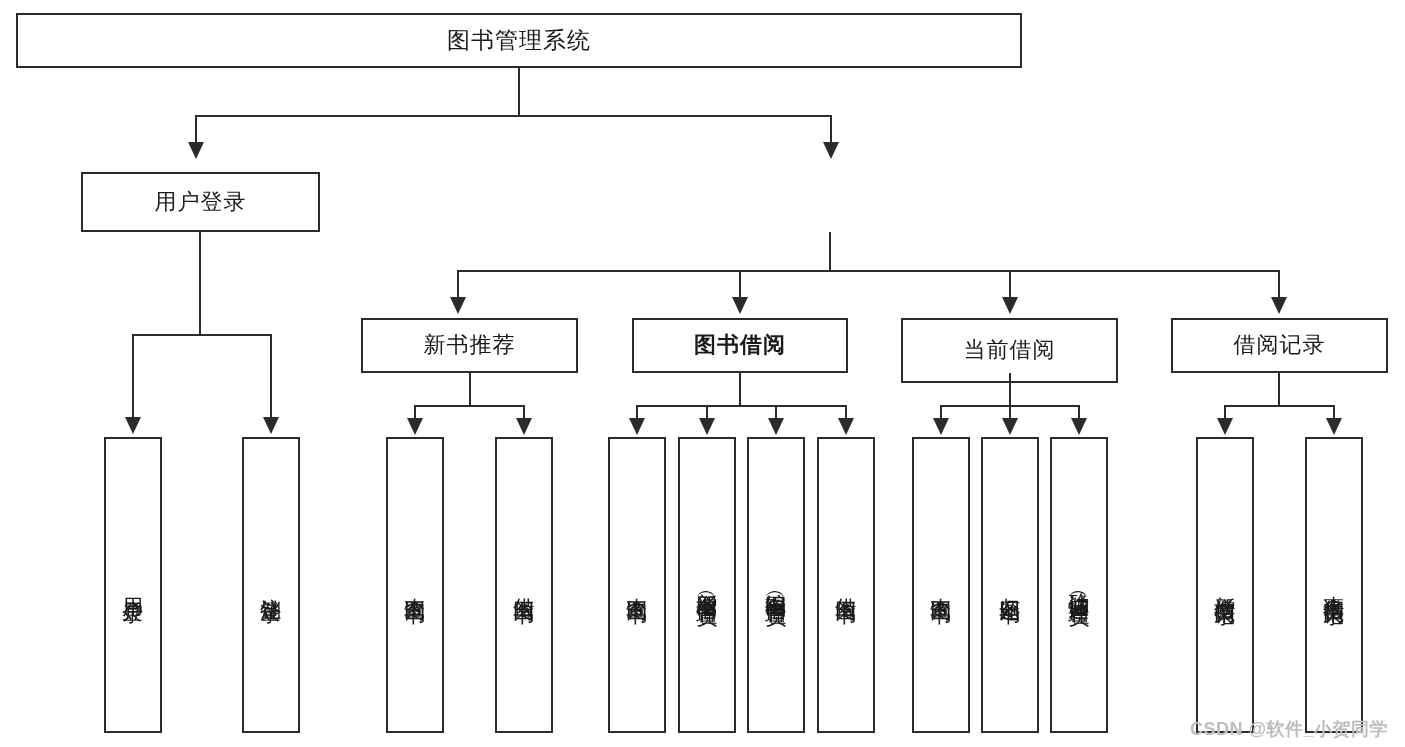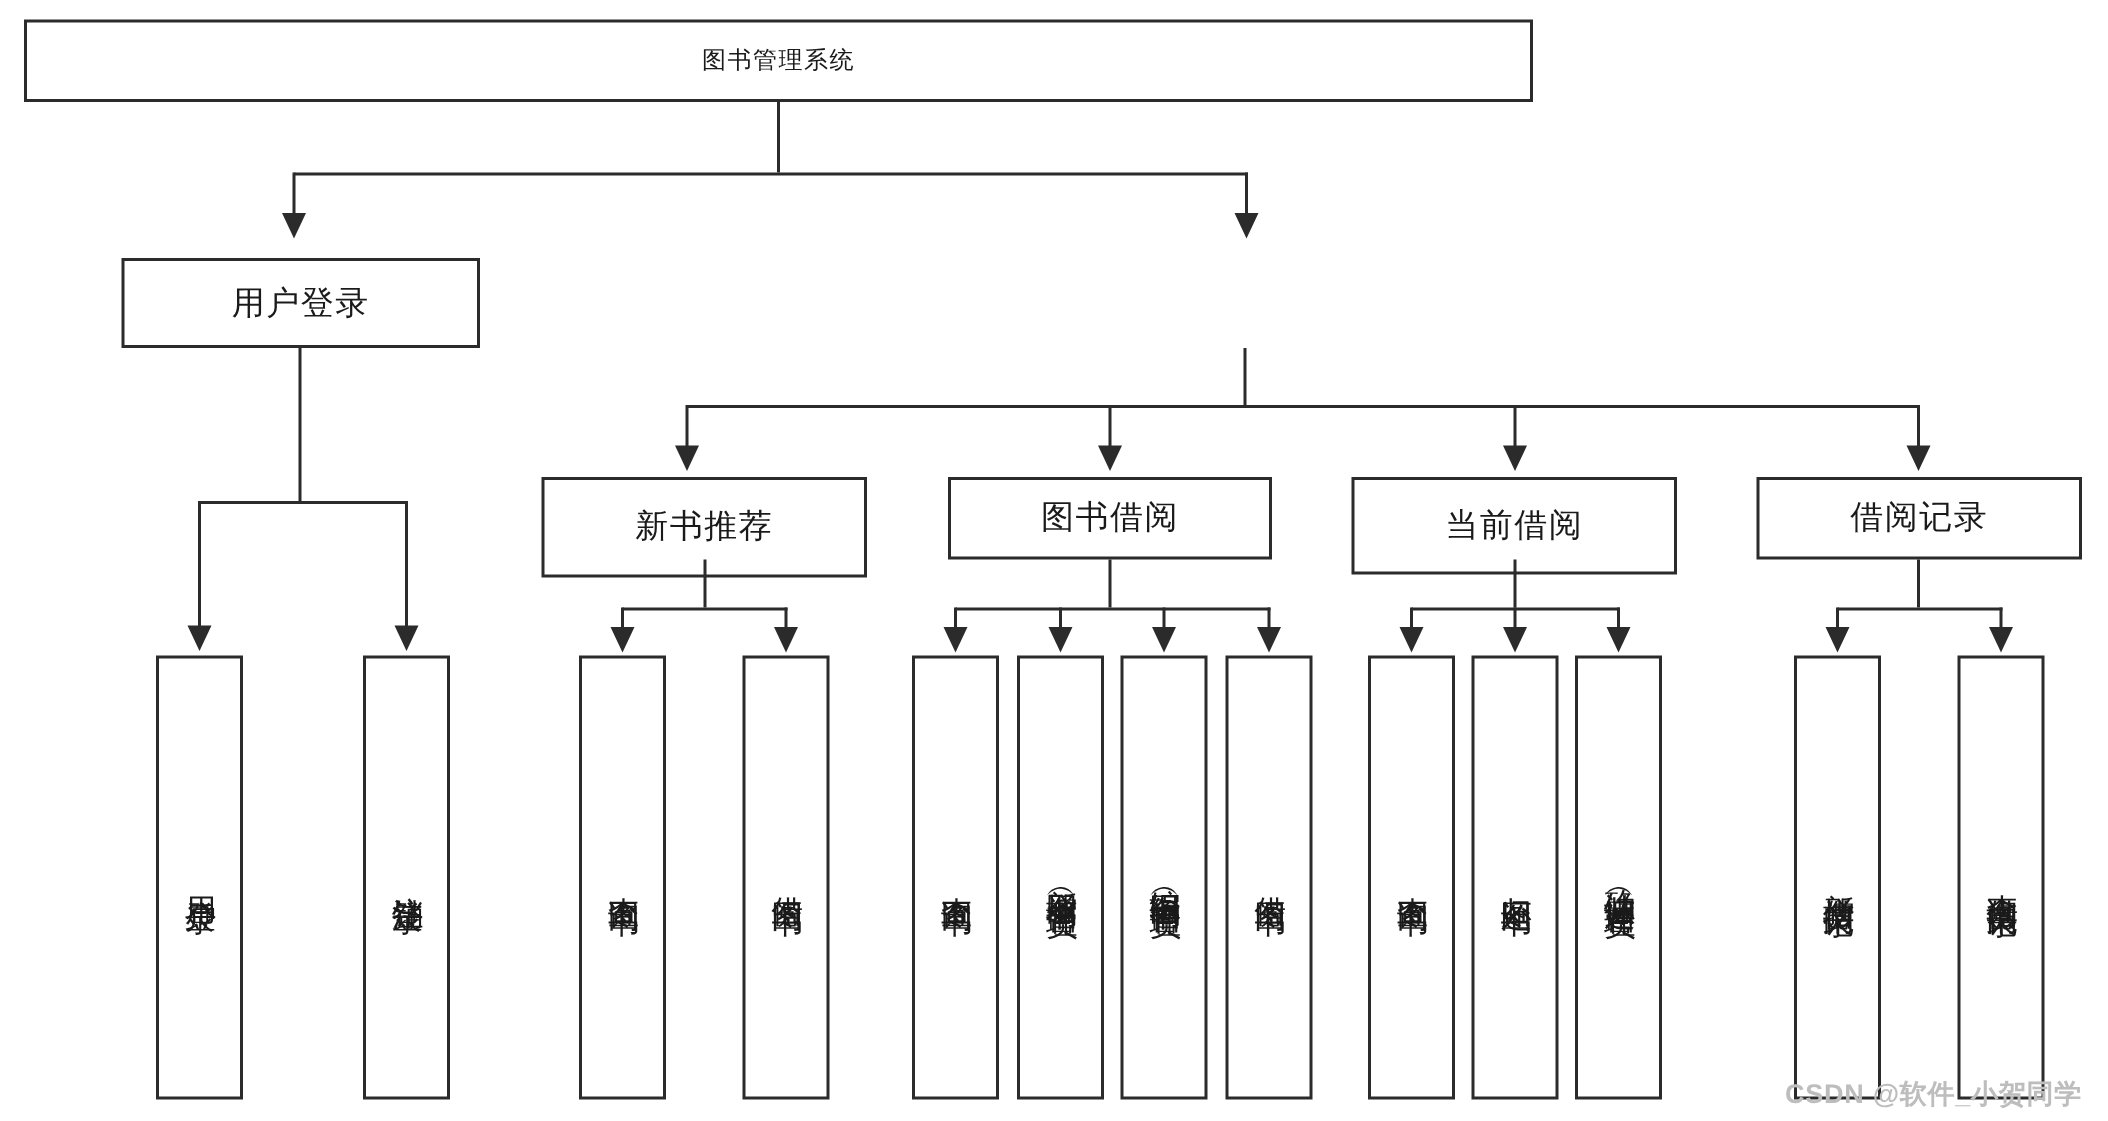--- a/index.html
+++ b/index.html
@@ -37,21 +37,21 @@
     writing-mode: vertical-rl;
     text-orientation: upright;
     font-size: 21px;
     letter-spacing: 2px;
     padding: 6px 0;
     align-items: center;
     justify-content: center;
     text-align: center;
   }
   .node.root {
-    font-size: 16px;
+    font-size: 23px;
   }
   .edge {
     position: absolute;
     background: #2b2b2b;
   }
   .edge.v { width: 2px; }
   .edge.h { height: 2px; }
   .arrow {
     position: absolute;
     width: 0;
@@ -97,22 +97,22 @@
   <div class="edge h" style="left:458px; top:270px; width:821px; height:2px;"></div>
   <div class="edge v" style="left:457px; top:270px; width:2px; height:28px;"></div>
   <div class="edge v" style="left:739px; top:270px; width:2px; height:28px;"></div>
   <div class="edge v" style="left:1009px; top:270px; width:2px; height:28px;"></div>
   <div class="edge v" style="left:1278px; top:270px; width:2px; height:28px;"></div>
   <div class="arrow" style="left:450px; top:297px;"></div>
   <div class="arrow" style="left:732px; top:297px;"></div>
   <div class="arrow" style="left:1002px; top:297px;"></div>
   <div class="arrow" style="left:1271px; top:297px;"></div>
 
-  <div class="node horiz" style="left:361px; top:318px; width:217px; height:67px;">新书推荐</div>
-  <div class="node horiz" style="left:632px; top:318px; width:216px; height:55px;">图书借阅</div>
+  <div class="node horiz" style="left:361px; top:318px; width:217px; height:55px;">新书推荐</div>
+  <div class="node horiz" style="left:632px; top:318px; width:216px; height:55px;font-weight:bold;">图书借阅</div>
   <div class="node horiz" style="left:901px; top:318px; width:217px; height:65px;">当前借阅</div>
   <div class="node horiz" style="left:1171px; top:318px; width:217px; height:55px;">借阅记录</div>
 
   <div class="edge v" style="left:469px; top:373px; width:2px; height:32px;"></div>
   <div class="edge h" style="left:415px; top:405px; width:110px; height:2px;"></div>
   <div class="edge v" style="left:414px; top:405px; width:2px; height:14px;"></div>
   <div class="edge v" style="left:523px; top:405px; width:2px; height:14px;"></div>
   <div class="arrow" style="left:407px; top:418px;"></div>
   <div class="arrow" style="left:516px; top:418px;"></div>
 

